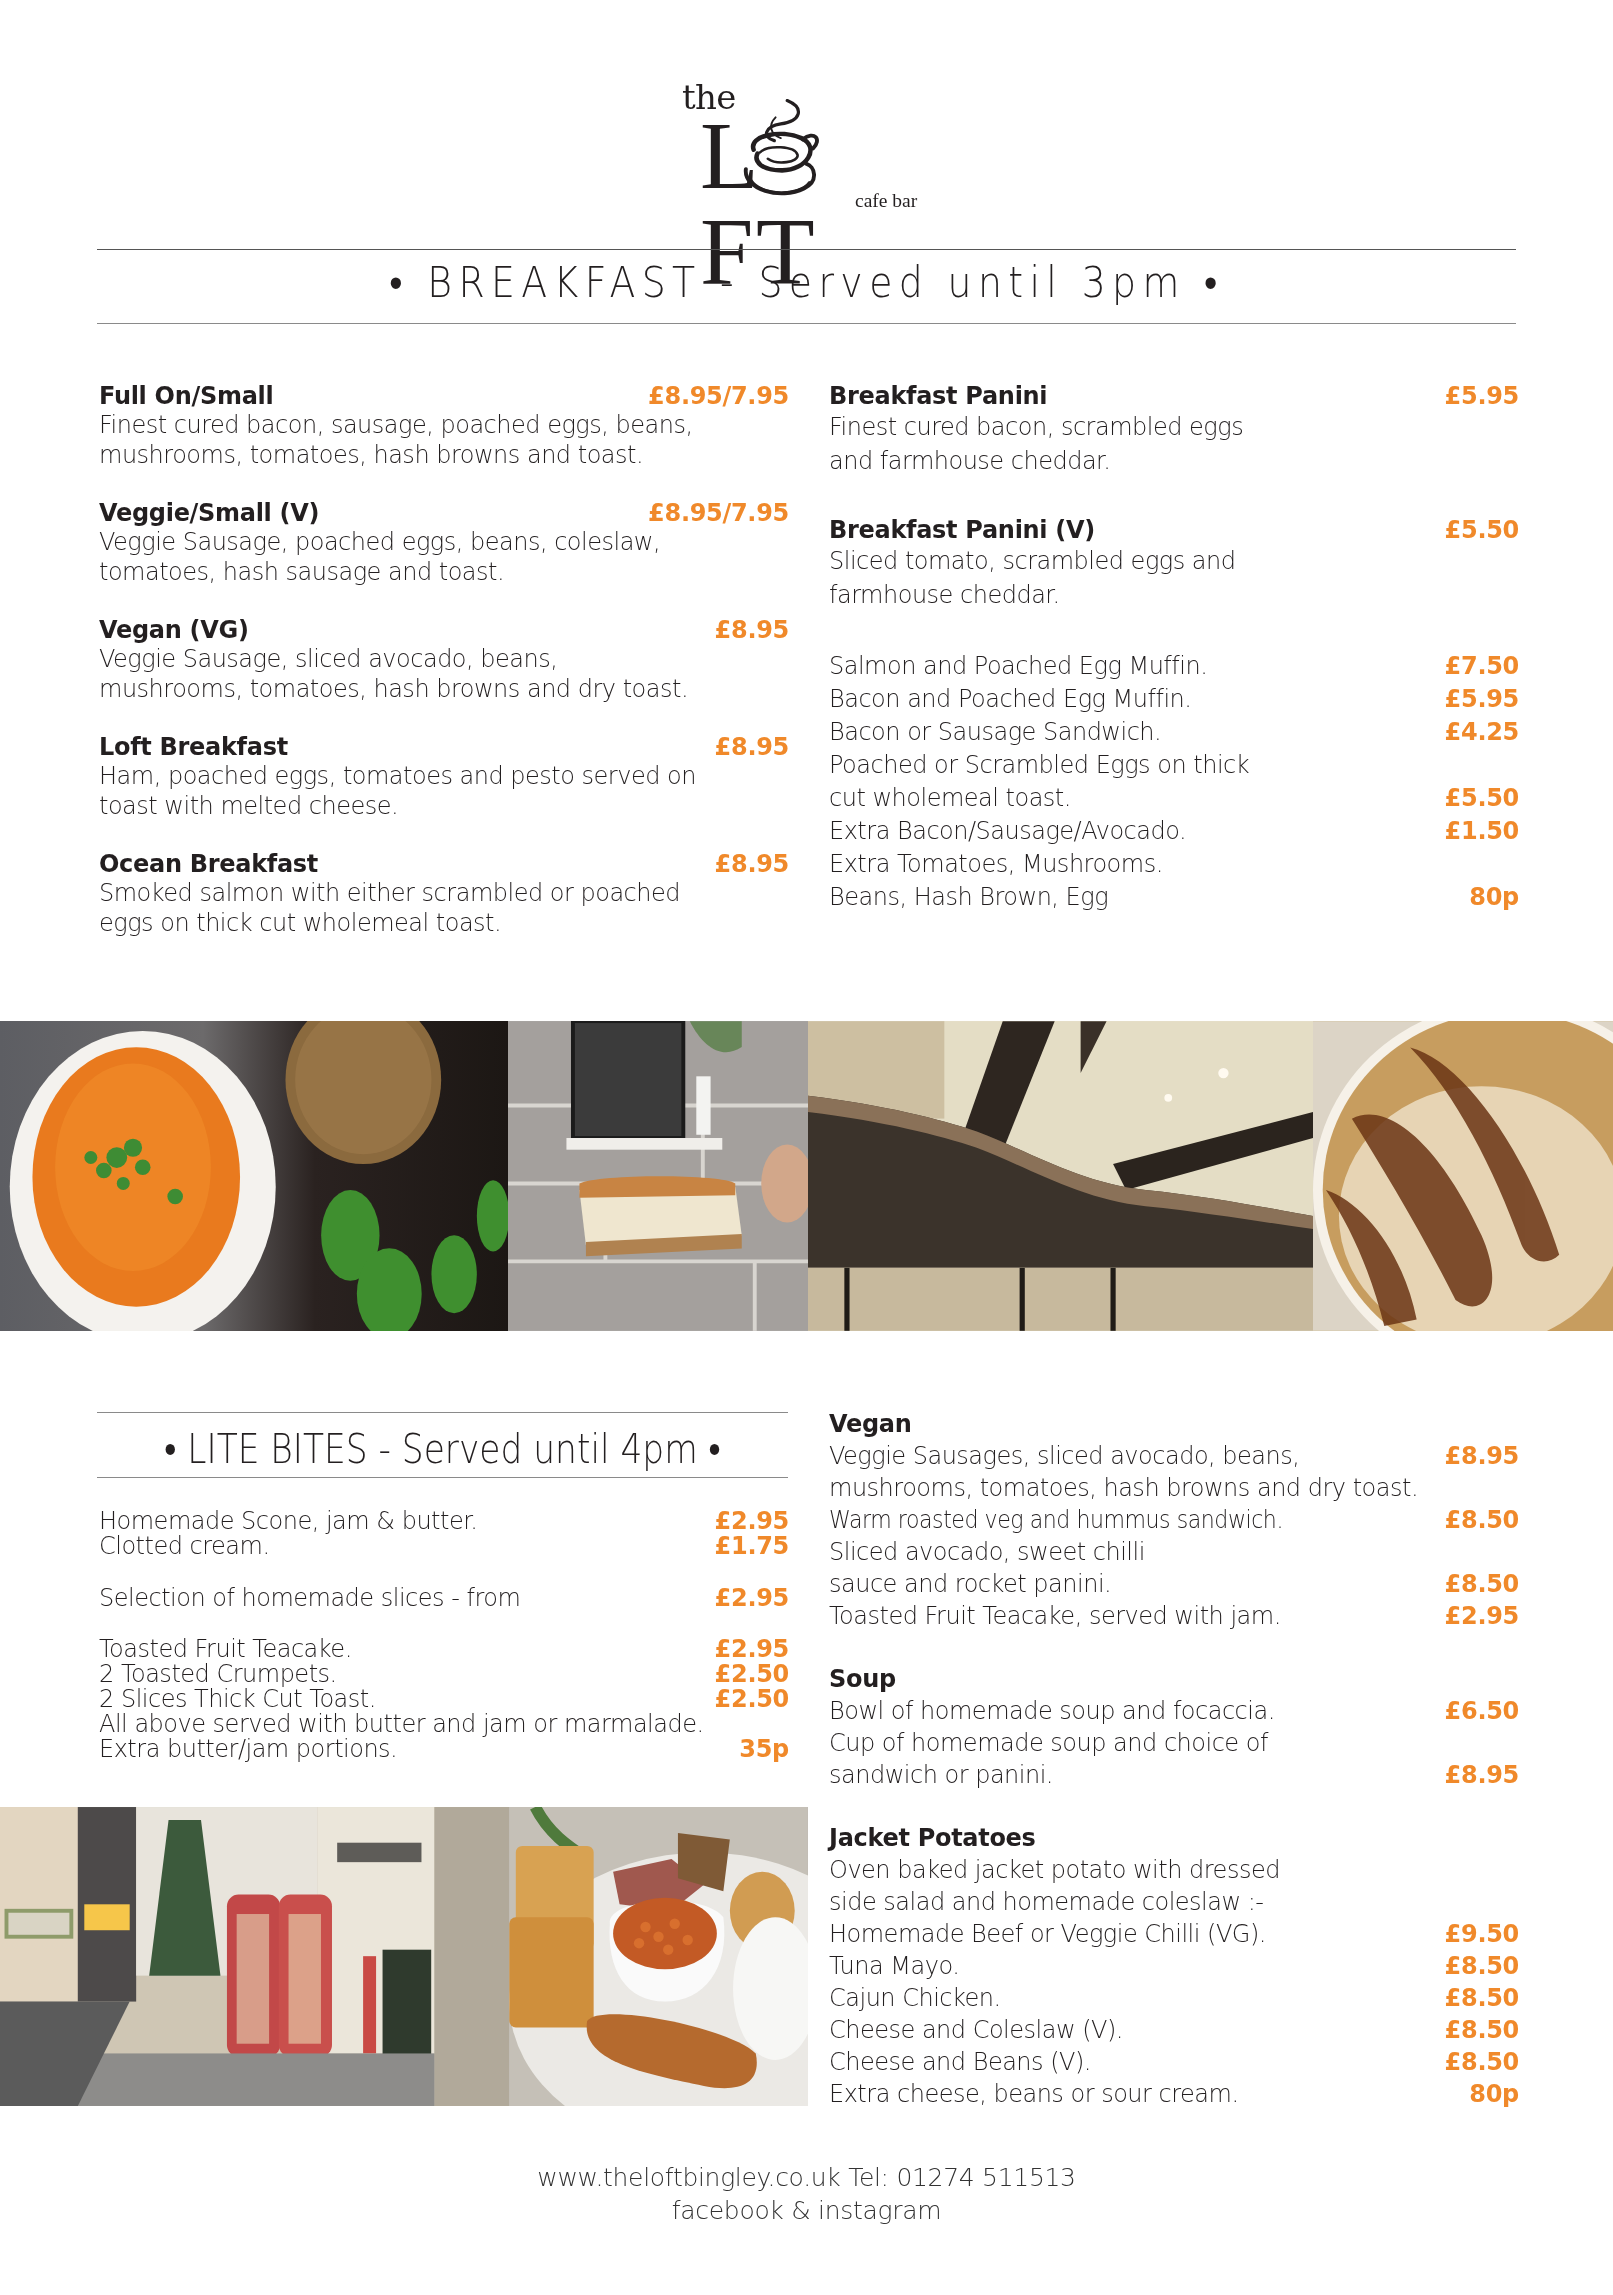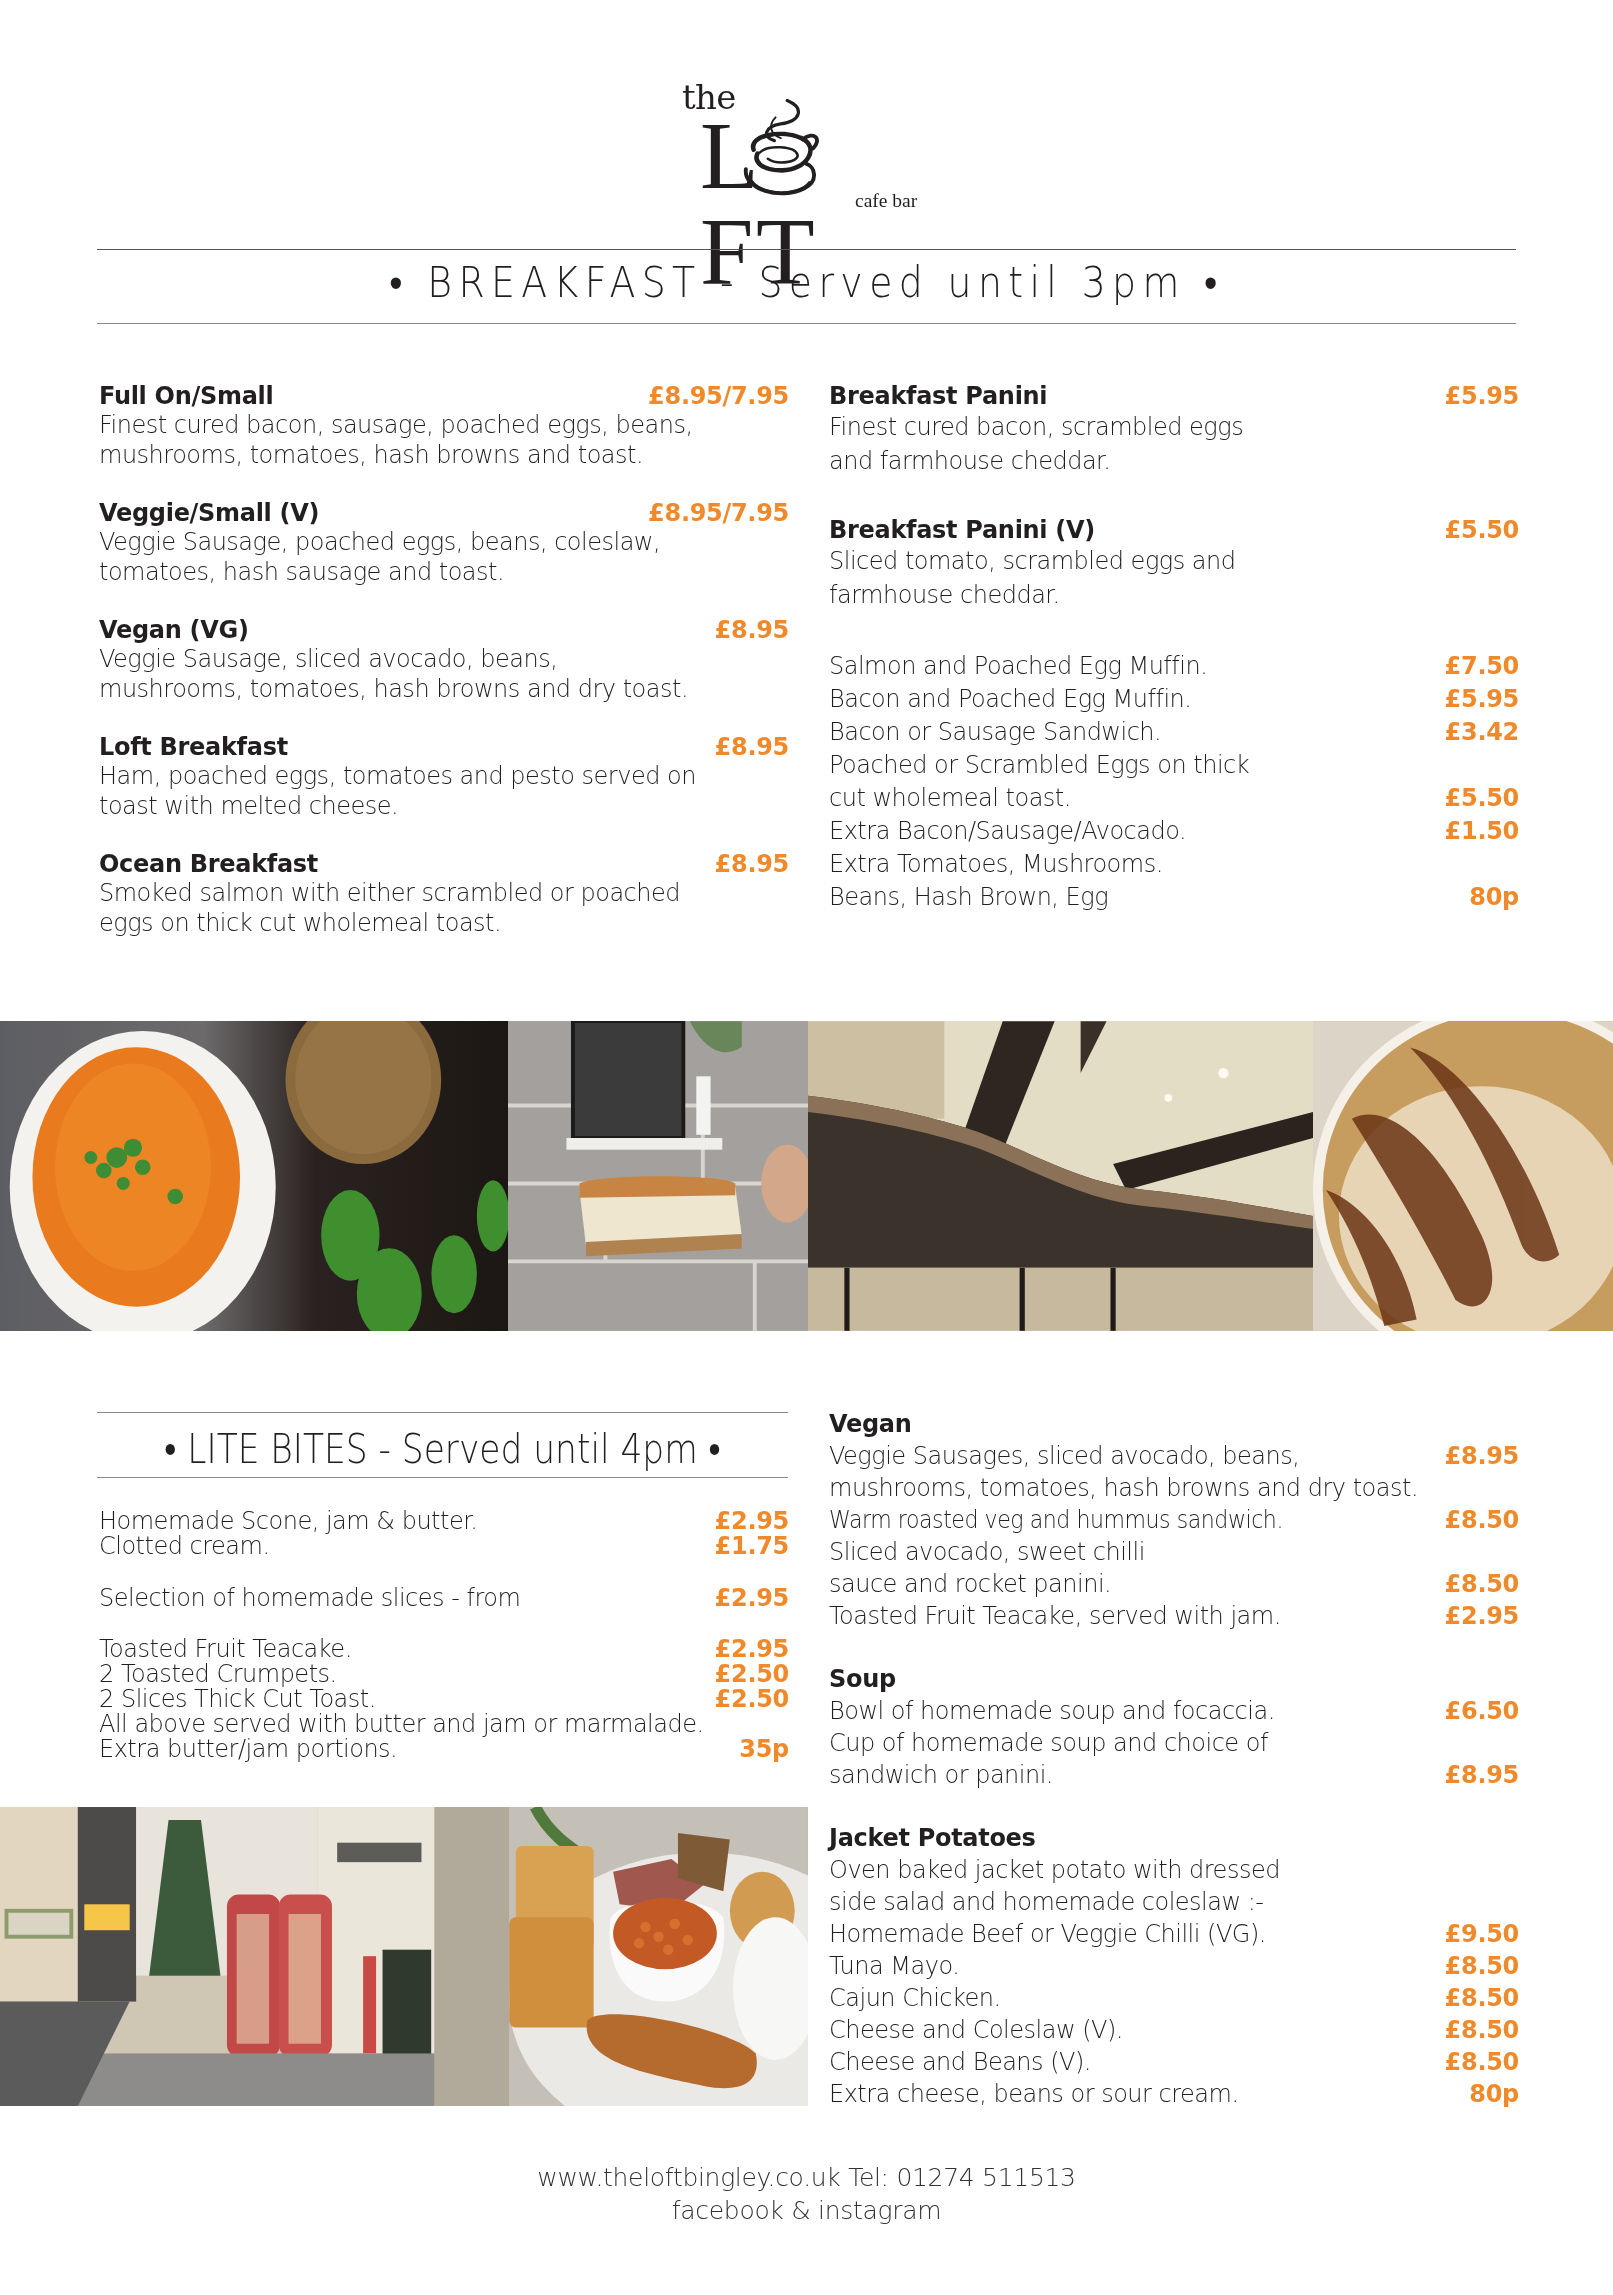--- a/index.html
+++ b/index.html
@@ -123,21 +123,21 @@
     <div class="row">
         <span class="line">Salmon and Poached Egg Muffin.</span>
         <span class="price">£7.50</span>
       </div>
     <div class="row">
         <span class="line">Bacon and Poached Egg Muffin.</span>
         <span class="price">£5.95</span>
       </div>
     <div class="row">
         <span class="line">Bacon or Sausage Sandwich.</span>
-        <span class="price">£3.42</span>
+        <span class="price">£4.25</span>
       </div>
     <div class="row">
         <span class="line">Poached or Scrambled Eggs on thick</span>
         <span class="price"></span>
       </div>
     <div class="row">
         <span class="line">cut wholemeal toast.</span>
         <span class="price">£5.50</span>
       </div>
     <div class="row">

